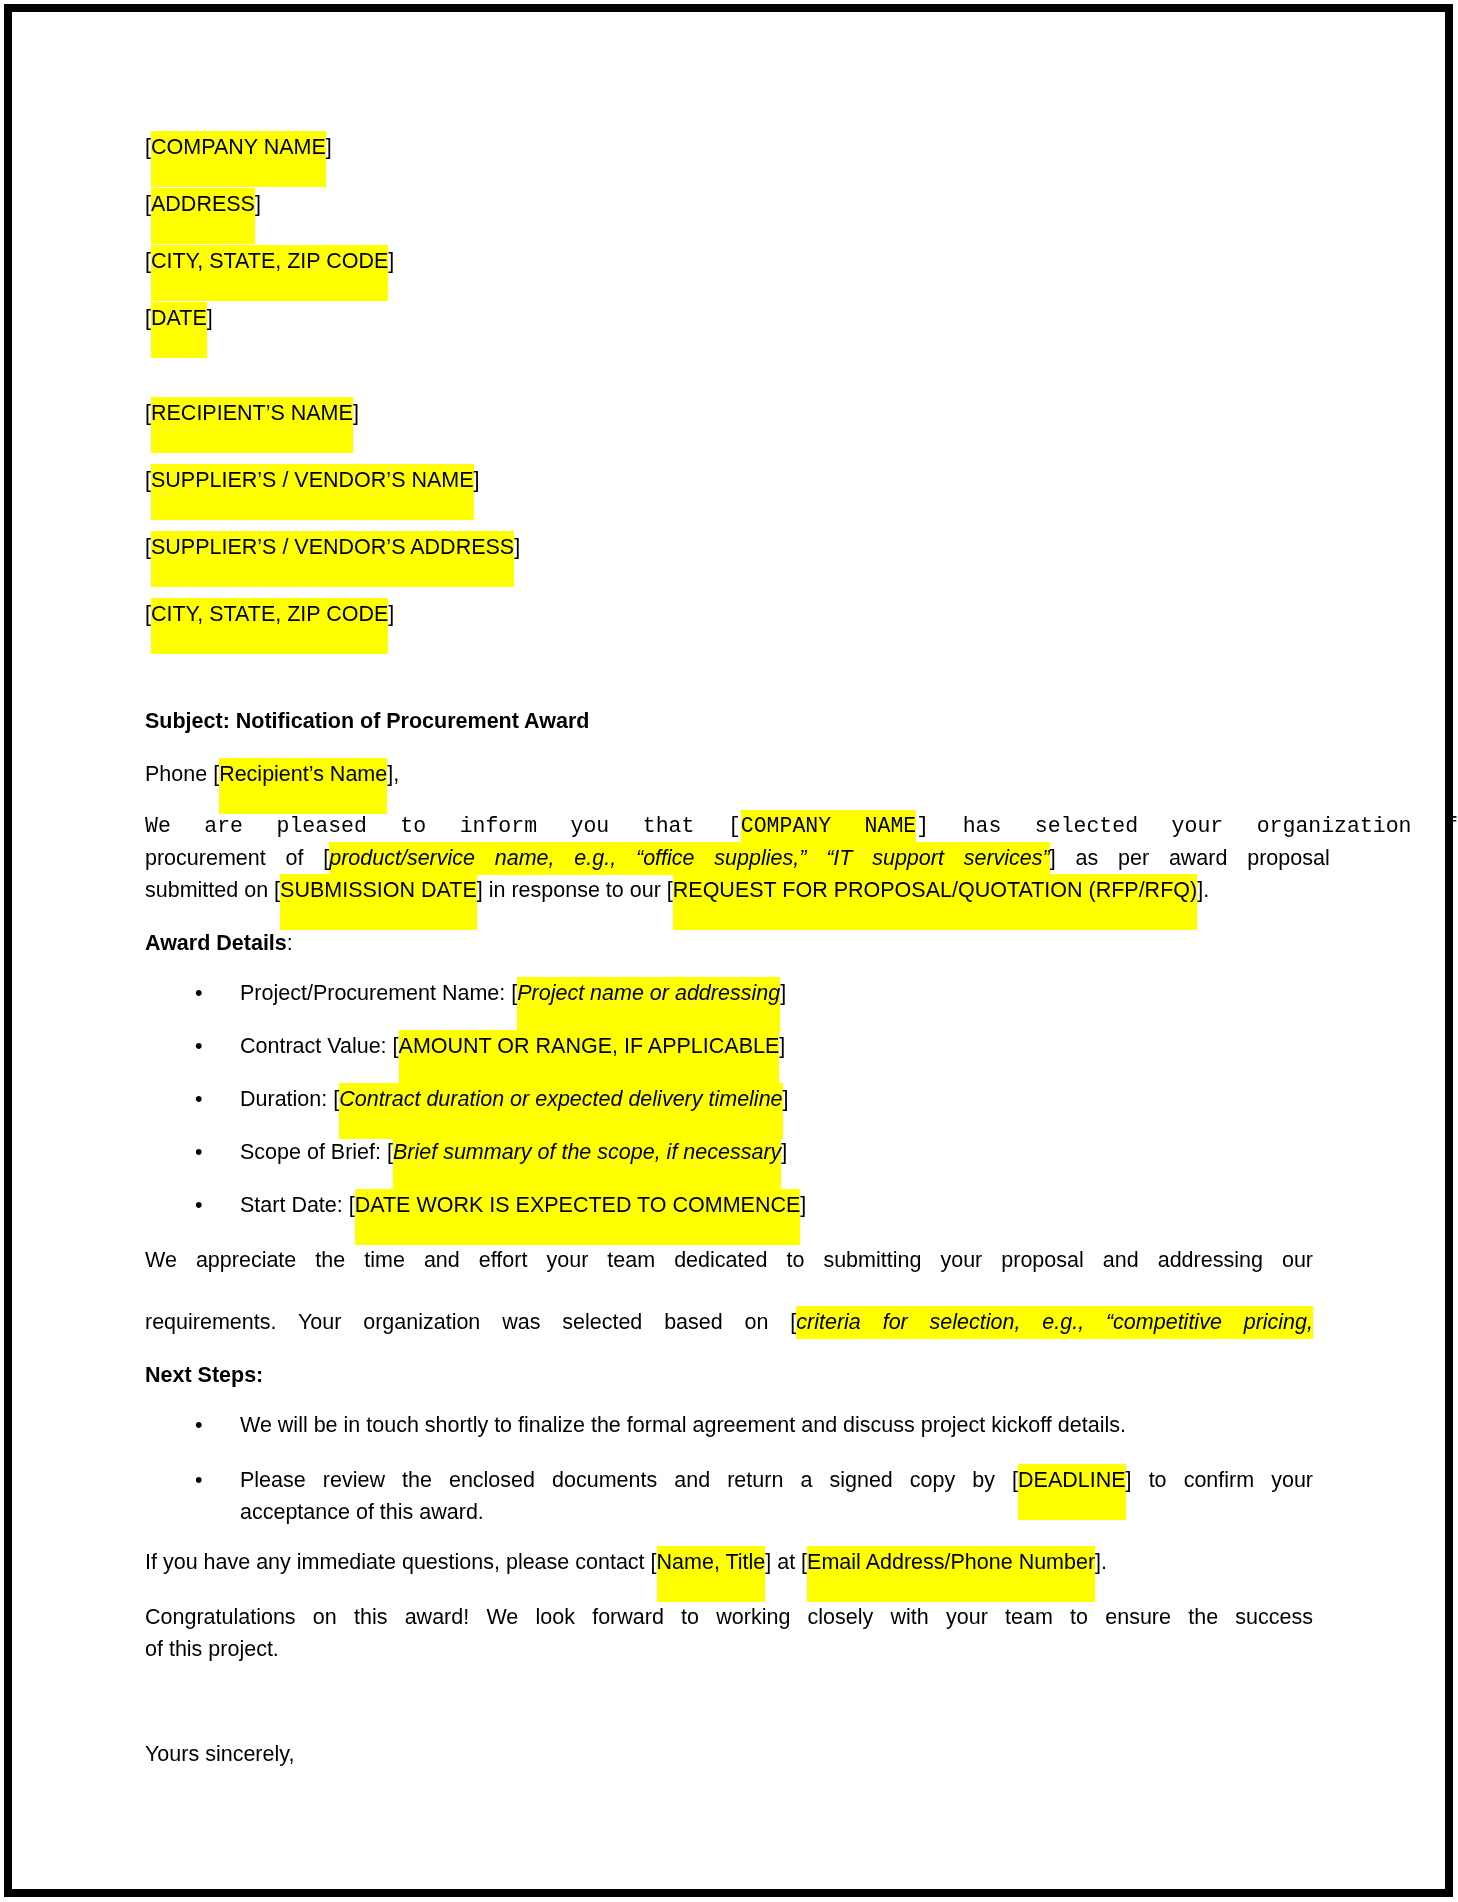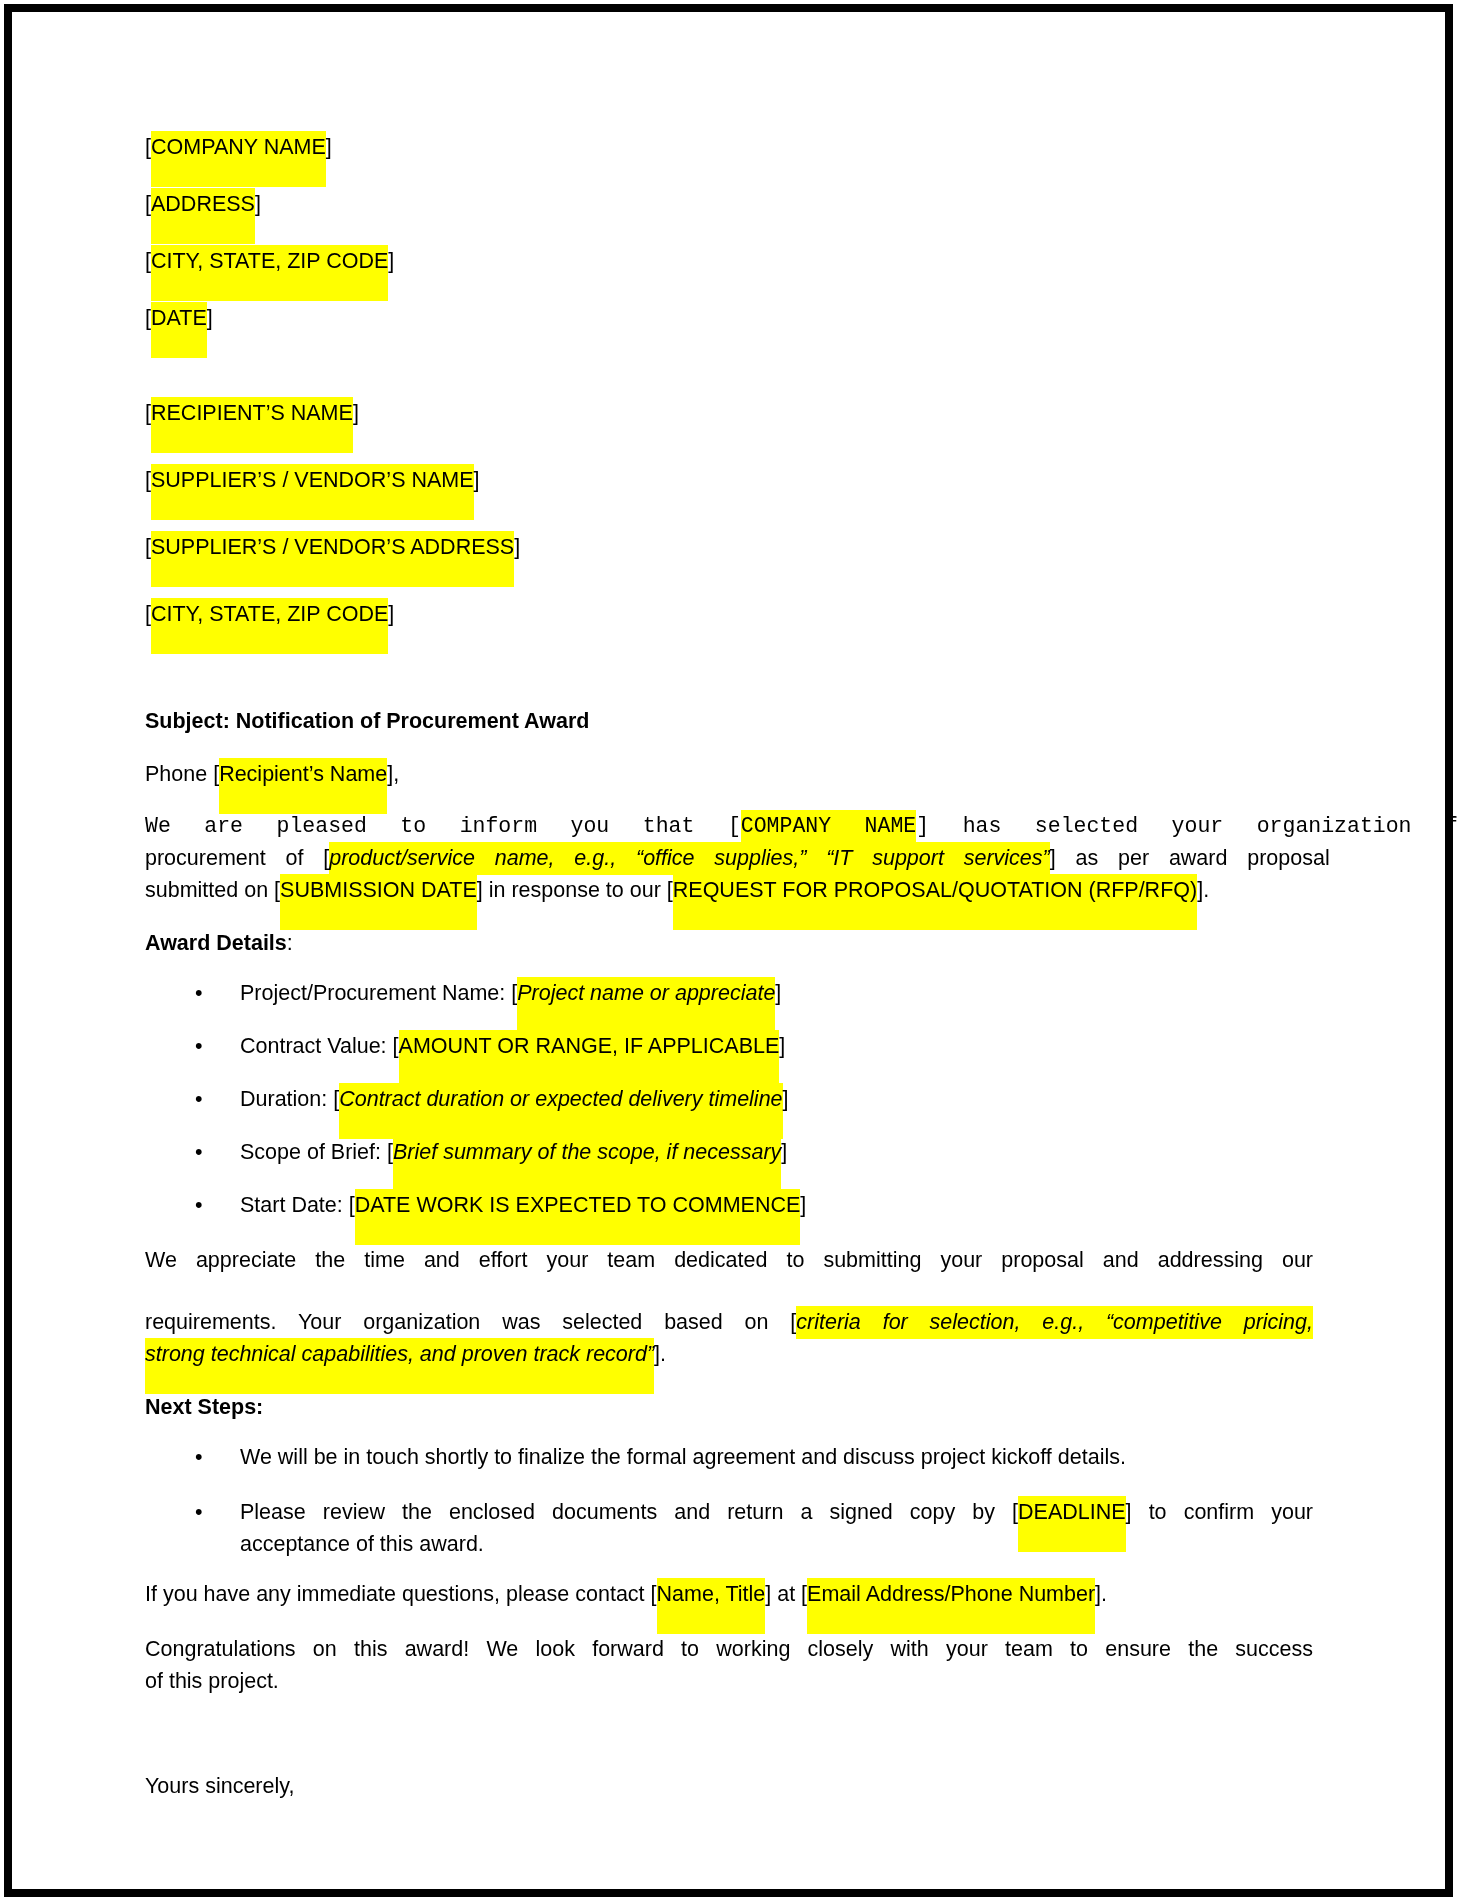--- a/index.html
+++ b/index.html
@@ -53,21 +53,21 @@
     <div class="ln stretch" style="word-spacing: 13.8269px;"><span>procurement of [</span><span class="hl it">product/service name, e.g., “office supplies,” “IT support services”</span><span>] as per award proposal</span></div>
     <div class="ln"><span>submitted on [</span><span class="hlt">SUBMISSION DATE</span><span>] in response to our [</span><span class="hlt">REQUEST FOR PROPOSAL/QUOTATION (RFP/RFQ)</span><span>].</span></div>
   </div>
 
   <div class="ln mt21"><span class="bold">Award Details</span><span>:</span></div>
 
   <ul class="bullets">
     <li class="mt18">
       <span class="dot">•</span>
       <div class="li-body">
-          <div class="ln"><span>Project/Procurement Name: [</span><span class="hlt it">Project name or appreciate</span><span>]</span></div>
+          <div class="ln"><span>Project/Procurement Name: [</span><span class="hlt it">Project name or addressing</span><span>]</span></div>
         </div>
     </li>
     <li class="mt21">
       <span class="dot">•</span>
       <div class="li-body">
           <div class="ln"><span>Contract Value: [</span><span class="hlt">AMOUNT OR RANGE, IF APPLICABLE</span><span>]</span></div>
         </div>
     </li>
     <li class="mt21">
       <span class="dot">•</span>
@@ -85,21 +85,20 @@
       <span class="dot">•</span>
       <div class="li-body">
           <div class="ln"><span>Start Date: [</span><span class="hlt">DATE WORK IS EXPECTED TO COMMENCE</span><span>]</span></div>
         </div>
     </li>
   </ul>
 
   <div class="para mt23">
     <div class="ln stretch" style="word-spacing: 13.0625px;"><span>We appreciate the time and effort your team dedicated to submitting your proposal and addressing our</span></div>
     <div class="ln stretch" style="word-spacing: 15.8685px; margin-top: 30px;"><span>requirements. Your organization was selected based on [</span><span class="hl it">criteria for selection, e.g., “competitive pricing,</span></div>
-    <div class="ln"><span class="hlt it">strong technical capabilities, and proven track record”</span><span>].</span></div>
   </div>
 
   <div class="ln mt21"><span class="bold">Next Steps:</span></div>
 
   <ul class="bullets">
     <li class="mt18">
       <span class="dot">•</span>
       <div class="li-body">
           <div class="ln"><span>We will be in touch shortly to finalize the formal agreement and discuss project kickoff details.</span></div>
         </div>

